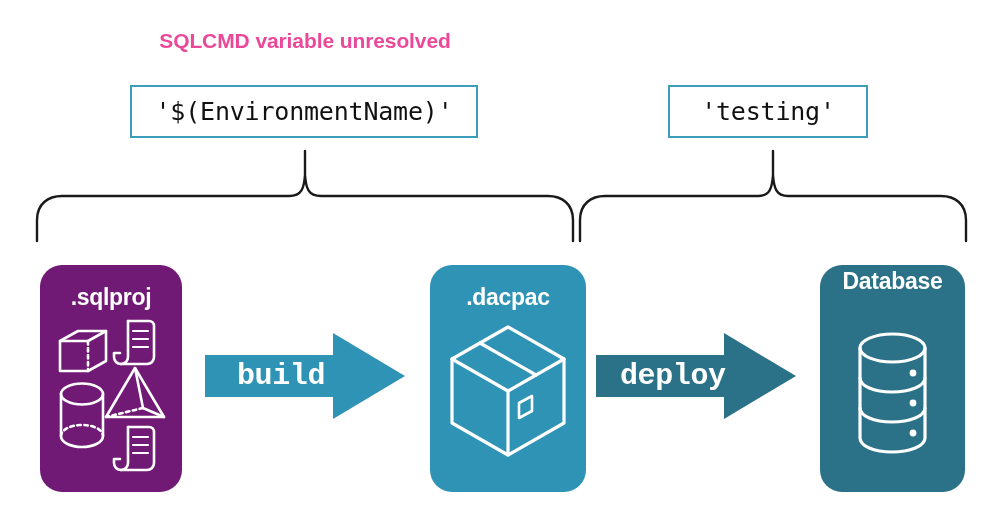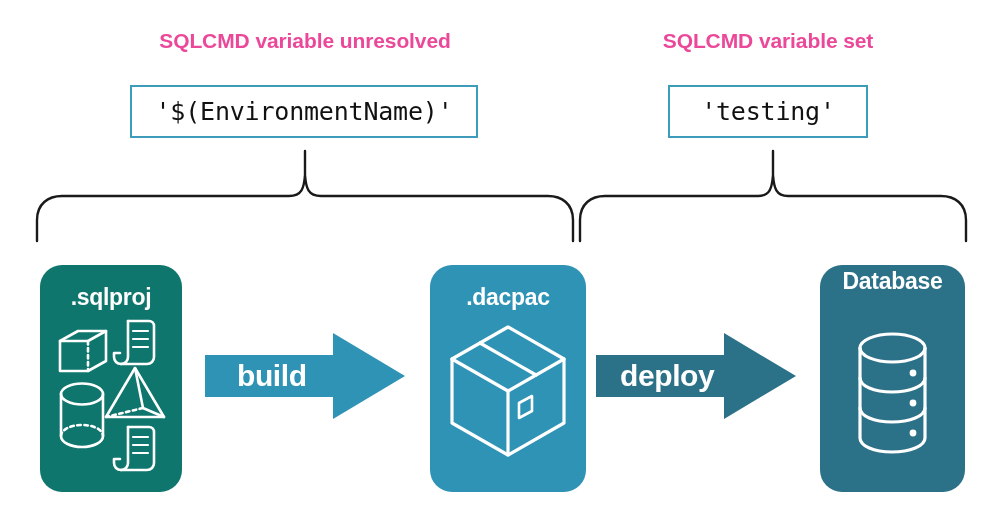--- a/index.html
+++ b/index.html
@@ -76,38 +76,37 @@
 
   
   .arrow-wrap { position: absolute; }
   .arrow-wrap svg { display: block; }
   .arrow-label {
     position: absolute;
     top: 0;
     height: 100%;
     display: flex;
     align-items: center;
-    font-family: Liberation Sans, sans-serif;
+    font-family: Liberation Mono, monospace;
     font-weight: bold;
     font-size: 30px;
     color: #ffffff;
     letter-spacing: -0.4px;
     white-space: nowrap;
   }
 
   .brace svg { display: block; }
 </style>
 </head>
 <body>
 
 <div id="canvas">
 
   <div class="abs section-title" style="left:105px; top:29px; width:400px;">SQLCMD variable unresolved</div>
 
-  <div class="abs section-title" style="left:568px; top:29px; width:400px;">SQLCMD variable set</div>
 
   <div class="abs code-box" style="left:130px; top:85px; width:348px; height:53px;">
     <span>'$(EnvironmentName)'</span>
   </div>
 
   <div class="abs code-box" style="left:668px; top:85px; width:200px; height:53px;">
     <span>'testing'</span>
   </div>
 
   <div class="abs brace" style="left:30px; top:148px;">
@@ -135,21 +134,21 @@
                C 196,48 198,40 199,27
                L 199,3
                L 199,27
                C 200,40 202,48 214,48
                L 367,48
                C 381,48 392,56 392,72
                L 392,93" fill="none" stroke="#1a1a1a" stroke-width="2.4" stroke-linecap="round" stroke-linejoin="round"></path>
     </svg>
   </div>
 
-  <div class="abs card" style="left:40px; top:265px; width:142px; height:227px; background:#0f766e;">
+  <div class="abs card" style="left:40px; top:265px; width:142px; height:227px; background:#701a75;">
     <div class="card-label" style="top:19px;">.sqlproj</div>
     <svg class="card-art" viewBox="0 0 142 227">
       <g fill="none" stroke="#ffffff" stroke-width="2.6" stroke-linejoin="round" stroke-linecap="round">
 
         <g>
           <path d="M 20,76 L 38,66 L 66,66 L 66,96 L 48,106 L 20,106 Z"></path>
           <path d="M 20,76 L 48,76 L 66,66"></path>
           <path d="M 48,76 L 48,106" stroke-dasharray="3.5 3.5"></path>
         </g>
 

